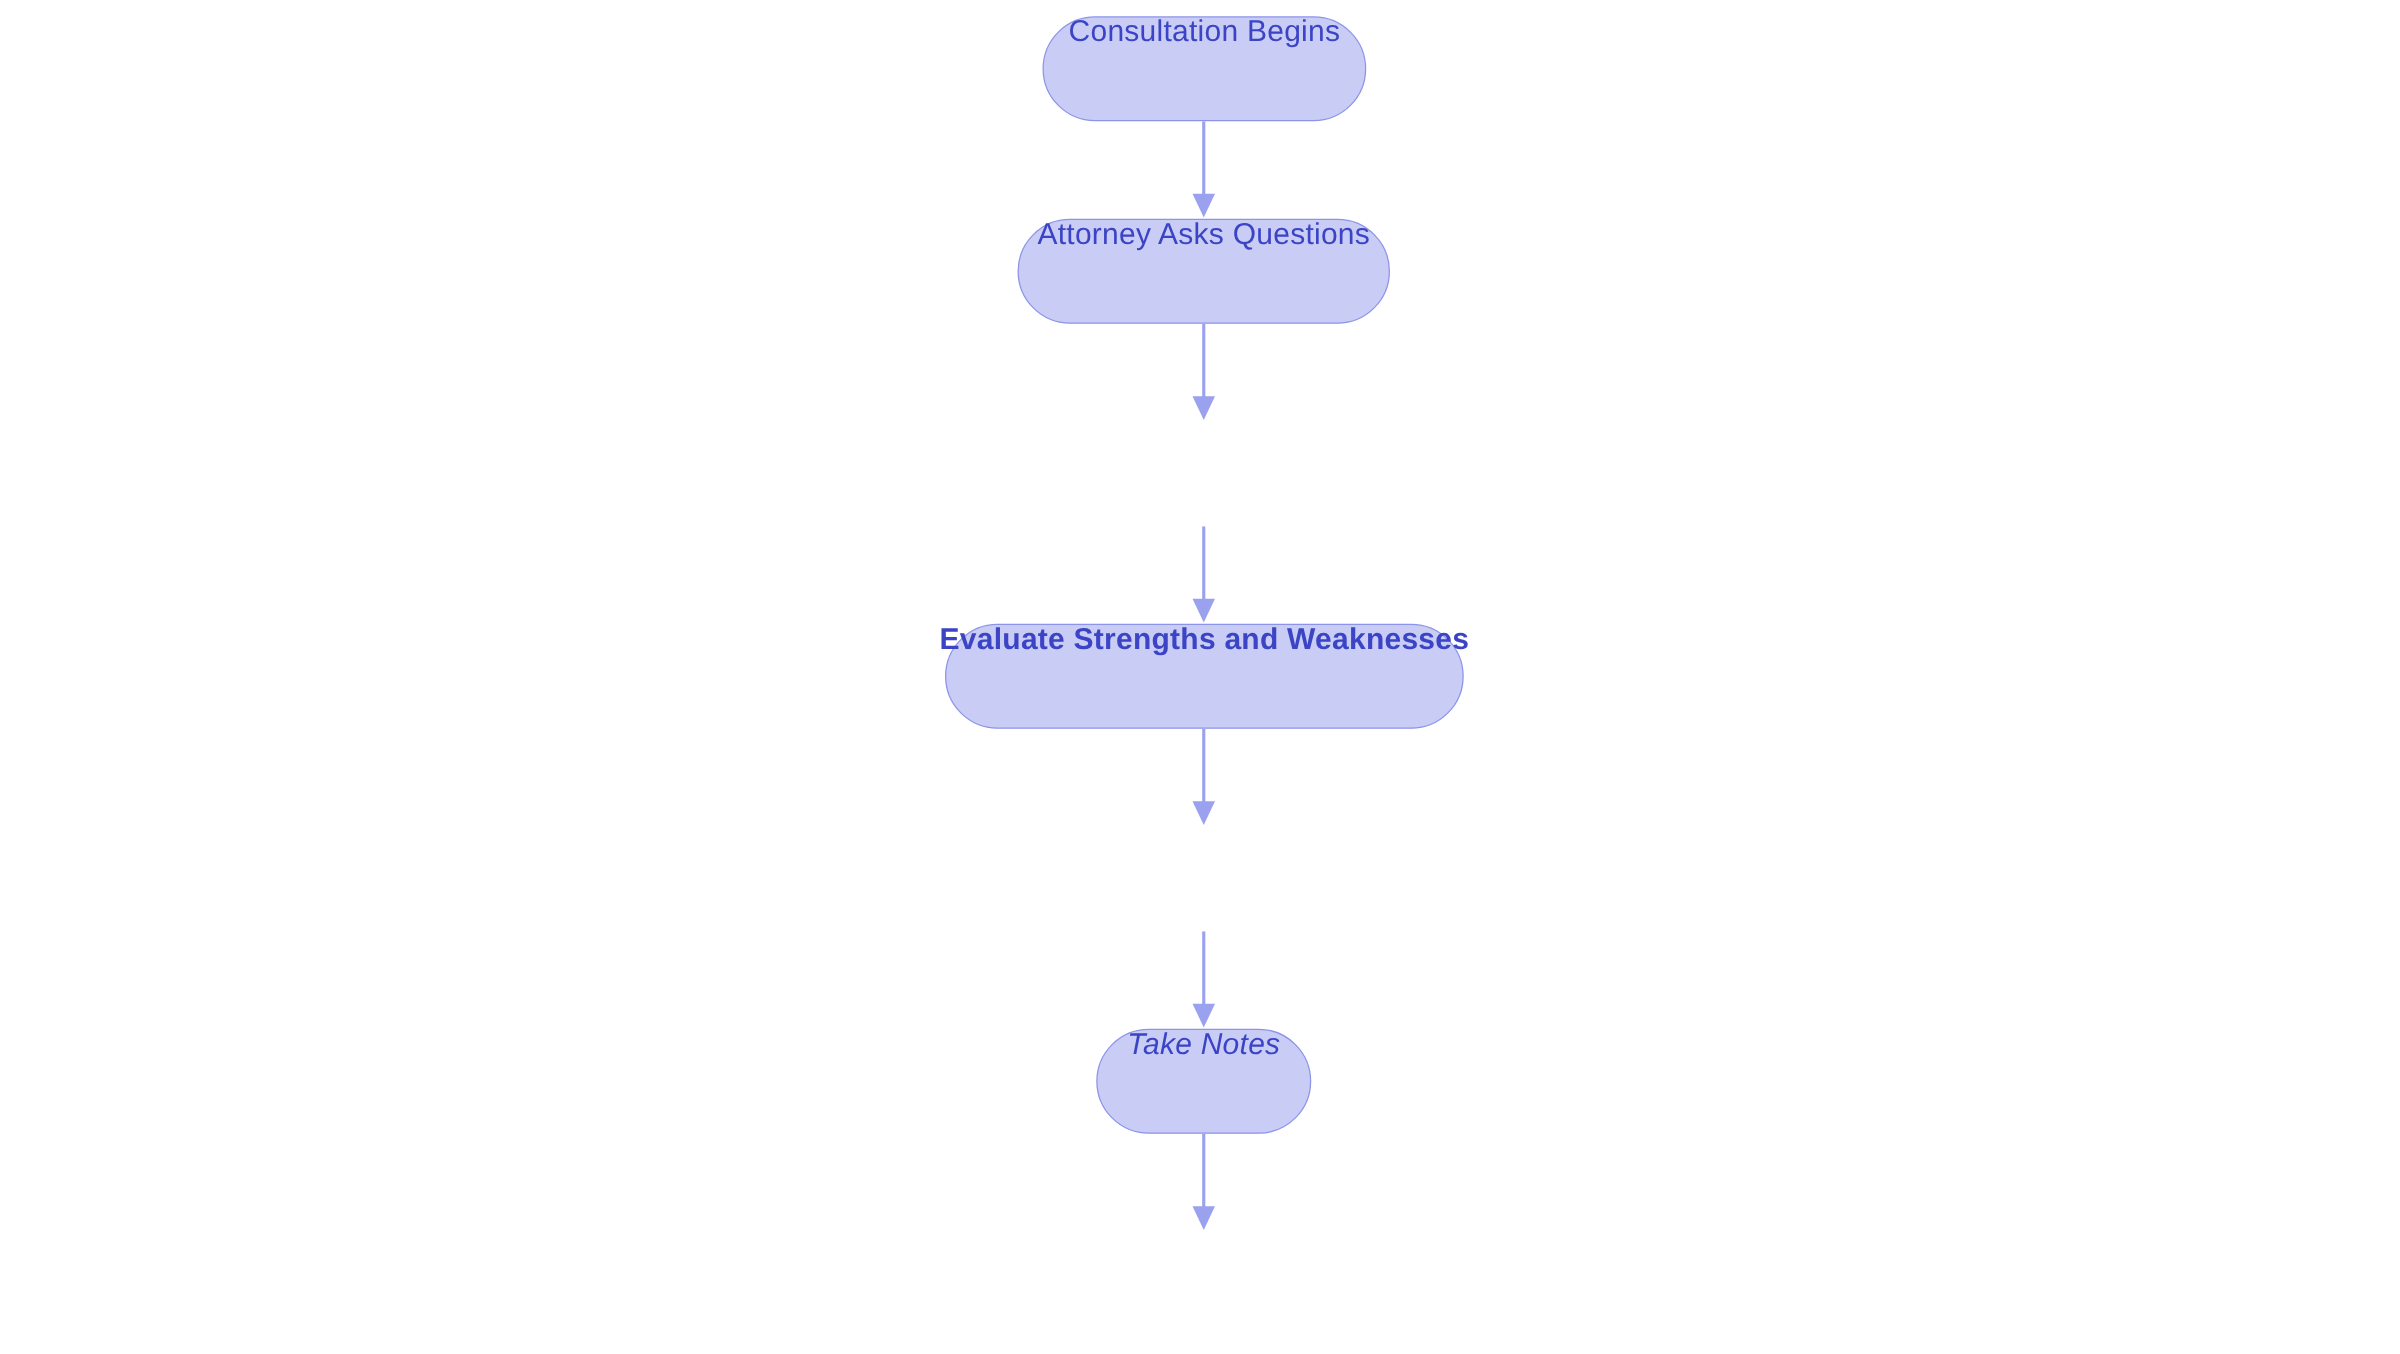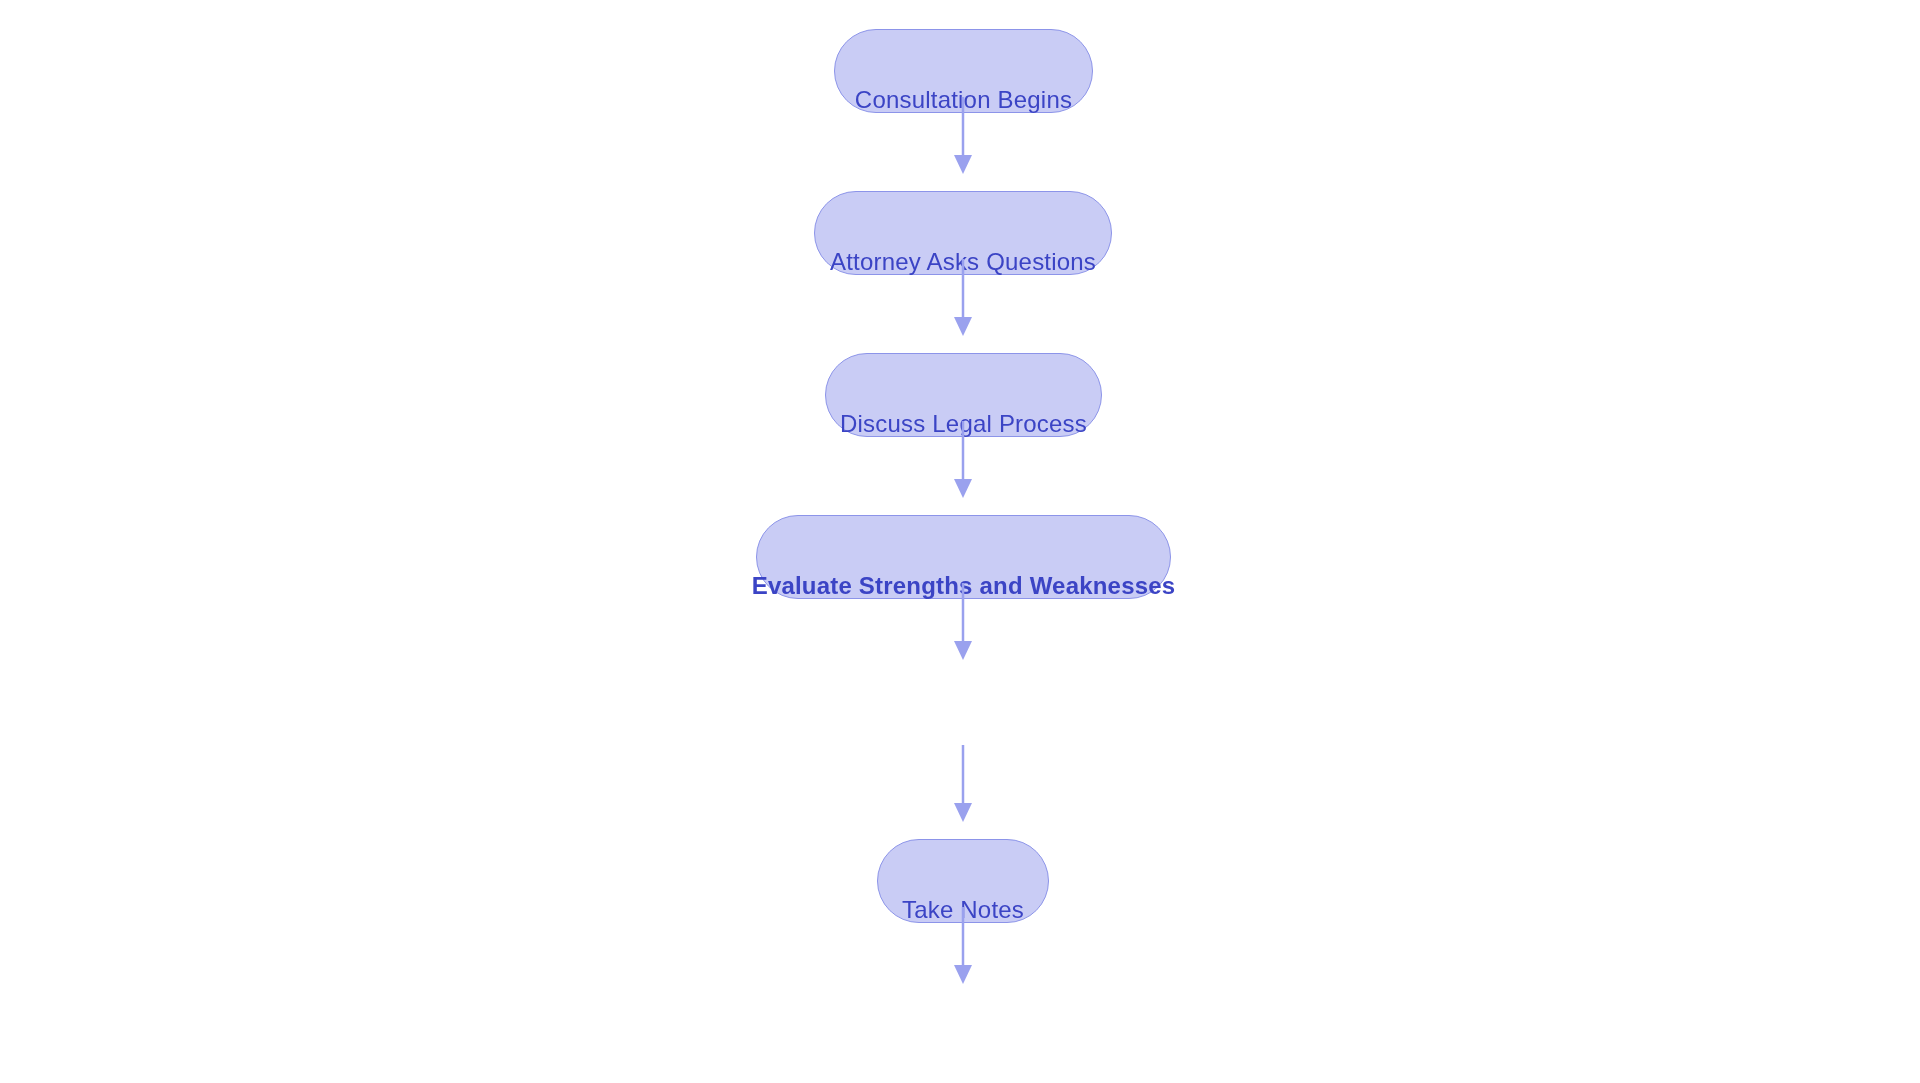--- a/index.html
+++ b/index.html
@@ -19,38 +19,37 @@
     overflow:hidden;
   }
   .flow-node{
     position:absolute;
     height:84px;
     border-radius:42px;
     background:var(--node-fill);
     border:1.6px solid var(--node-border);
     box-sizing:border-box;
     display:flex;
-    align-items:flex-end;
+    align-items:flex-start;
     justify-content:center;
-    margin-top:16px;
   }
   .flow-node .label{
     color:var(--node-text);
     font-size:24px;
     line-height:1;
     white-space:nowrap;
     letter-spacing:0.2px;
   }
   
   .n1{left:834px;top:13px;width:259px;}
   .n2{left:814px;top:175px;width:298px;}
   .n3{left:825px;top:337px;width:277px;}
   .n4{left:756px;top:499px;width:415px;font-weight:bold;}
   .n5{left:808px;top:661px;width:310px;}
-  .n6{left:877px;top:823px;width:172px;}
+  .n6{left:877px;top:823px;width:172px;font-style:italic;}
   .n7{left:773px;top:985px;width:380px;}
   .flow-arrow{
     position:absolute;
     left:952px;
     width:22px;
     height:78px;
   }
   .a1{top:97px;}
   .a2{top:259px;}
   .a3{top:421px;}
@@ -76,23 +75,20 @@
 
   <div class="flow-node n2">
     <span class="label">Attorney Asks Questions</span>
   </div>
 
   <svg class="flow-arrow a2" viewBox="0 0 22 78" xmlns="http://www.w3.org/2000/svg">
     <line x1="11" y1="0" x2="11" y2="60"></line>
     <polygon points="2,58 20,58 11,77"></polygon>
   </svg>
 
-  <div class="flow-node n3">
-    <span class="label">Discuss Legal Process</span>
-  </div>
 
   <svg class="flow-arrow a3" viewBox="0 0 22 78" xmlns="http://www.w3.org/2000/svg">
     <line x1="11" y1="0" x2="11" y2="60"></line>
     <polygon points="2,58 20,58 11,77"></polygon>
   </svg>
 
   <div class="flow-node n4">
     <span class="label">Evaluate Strengths and Weaknesses</span>
   </div>
 

